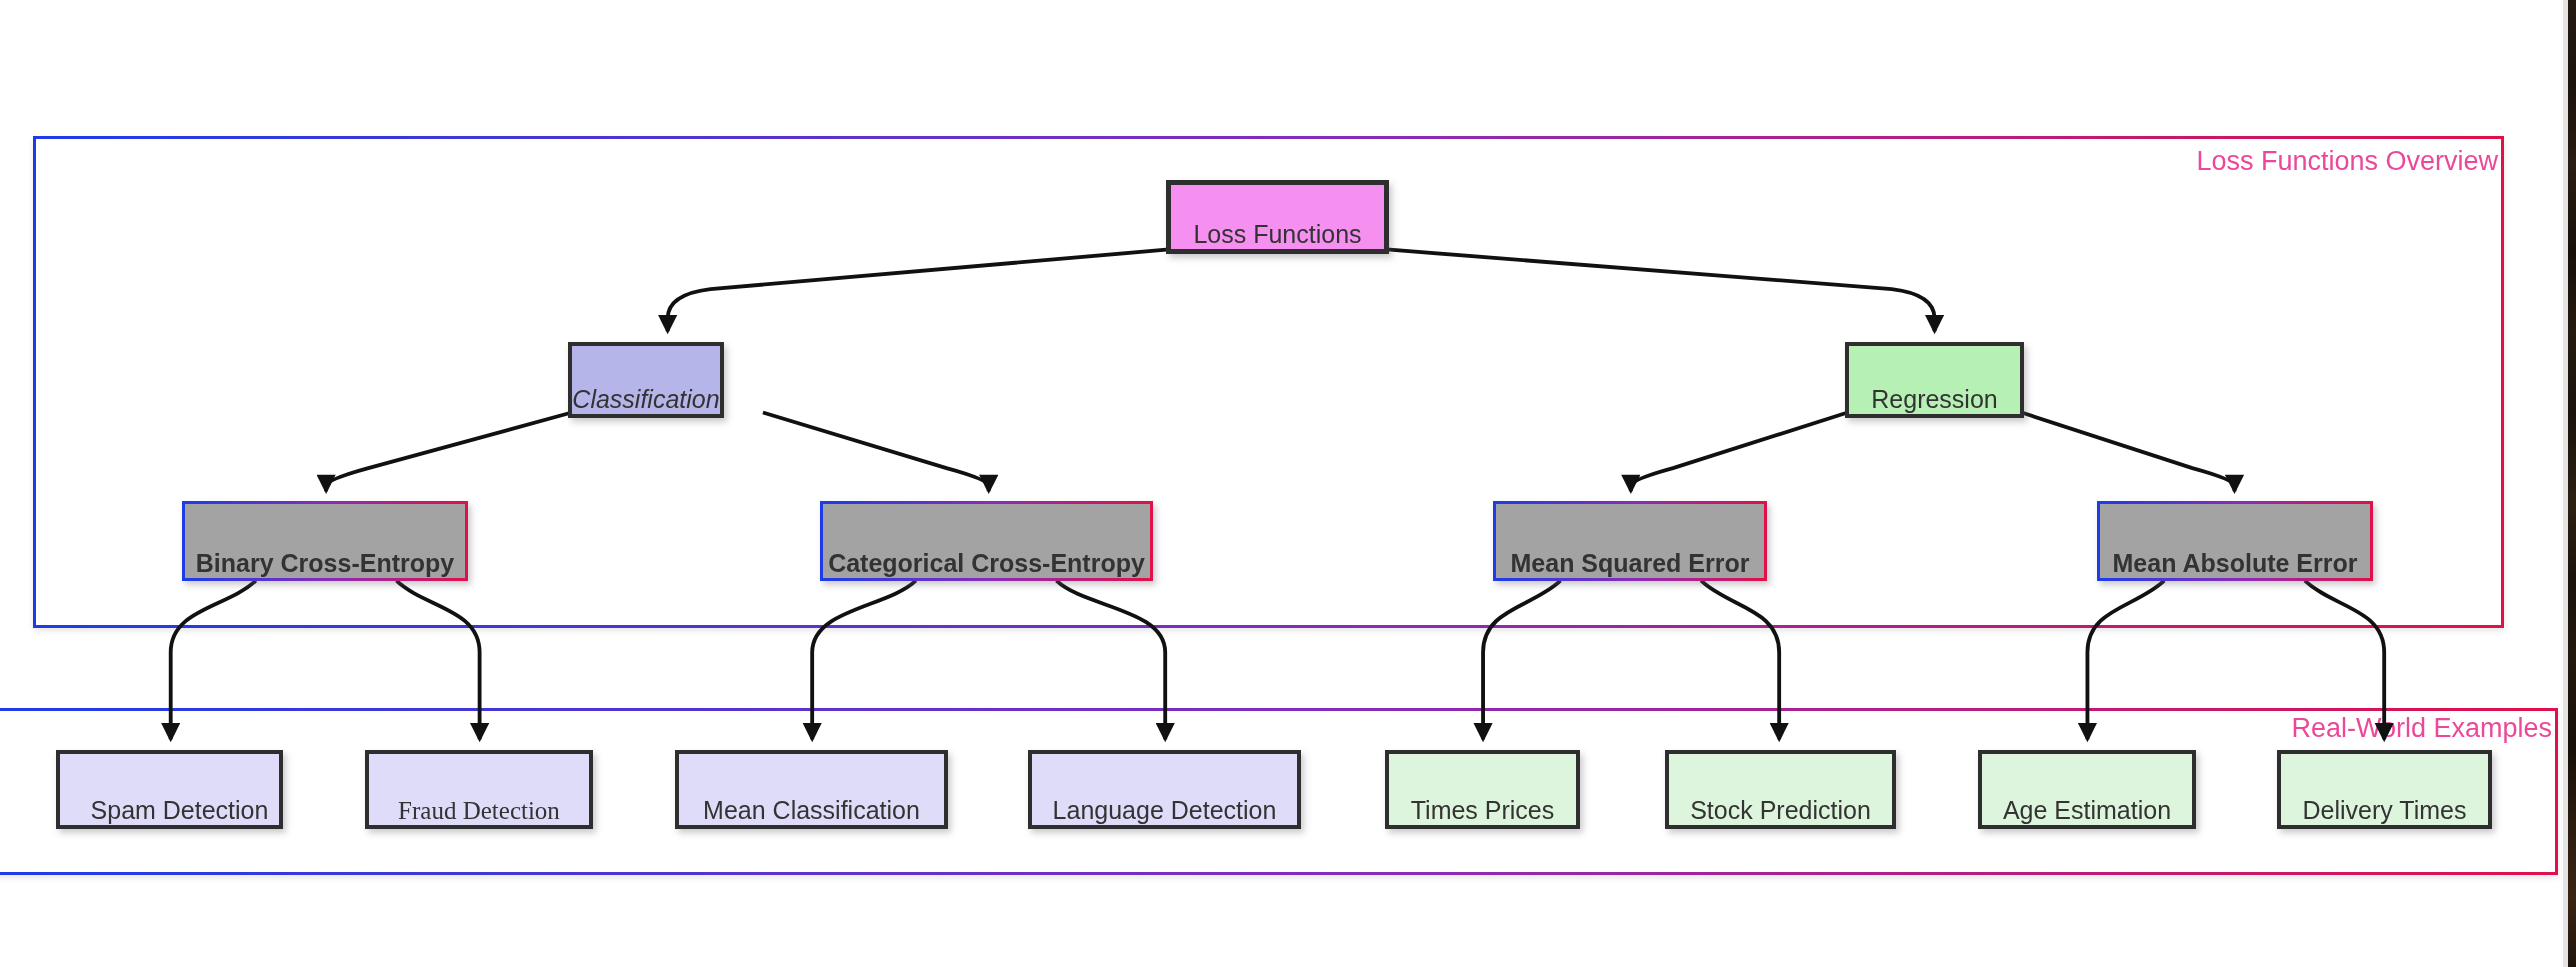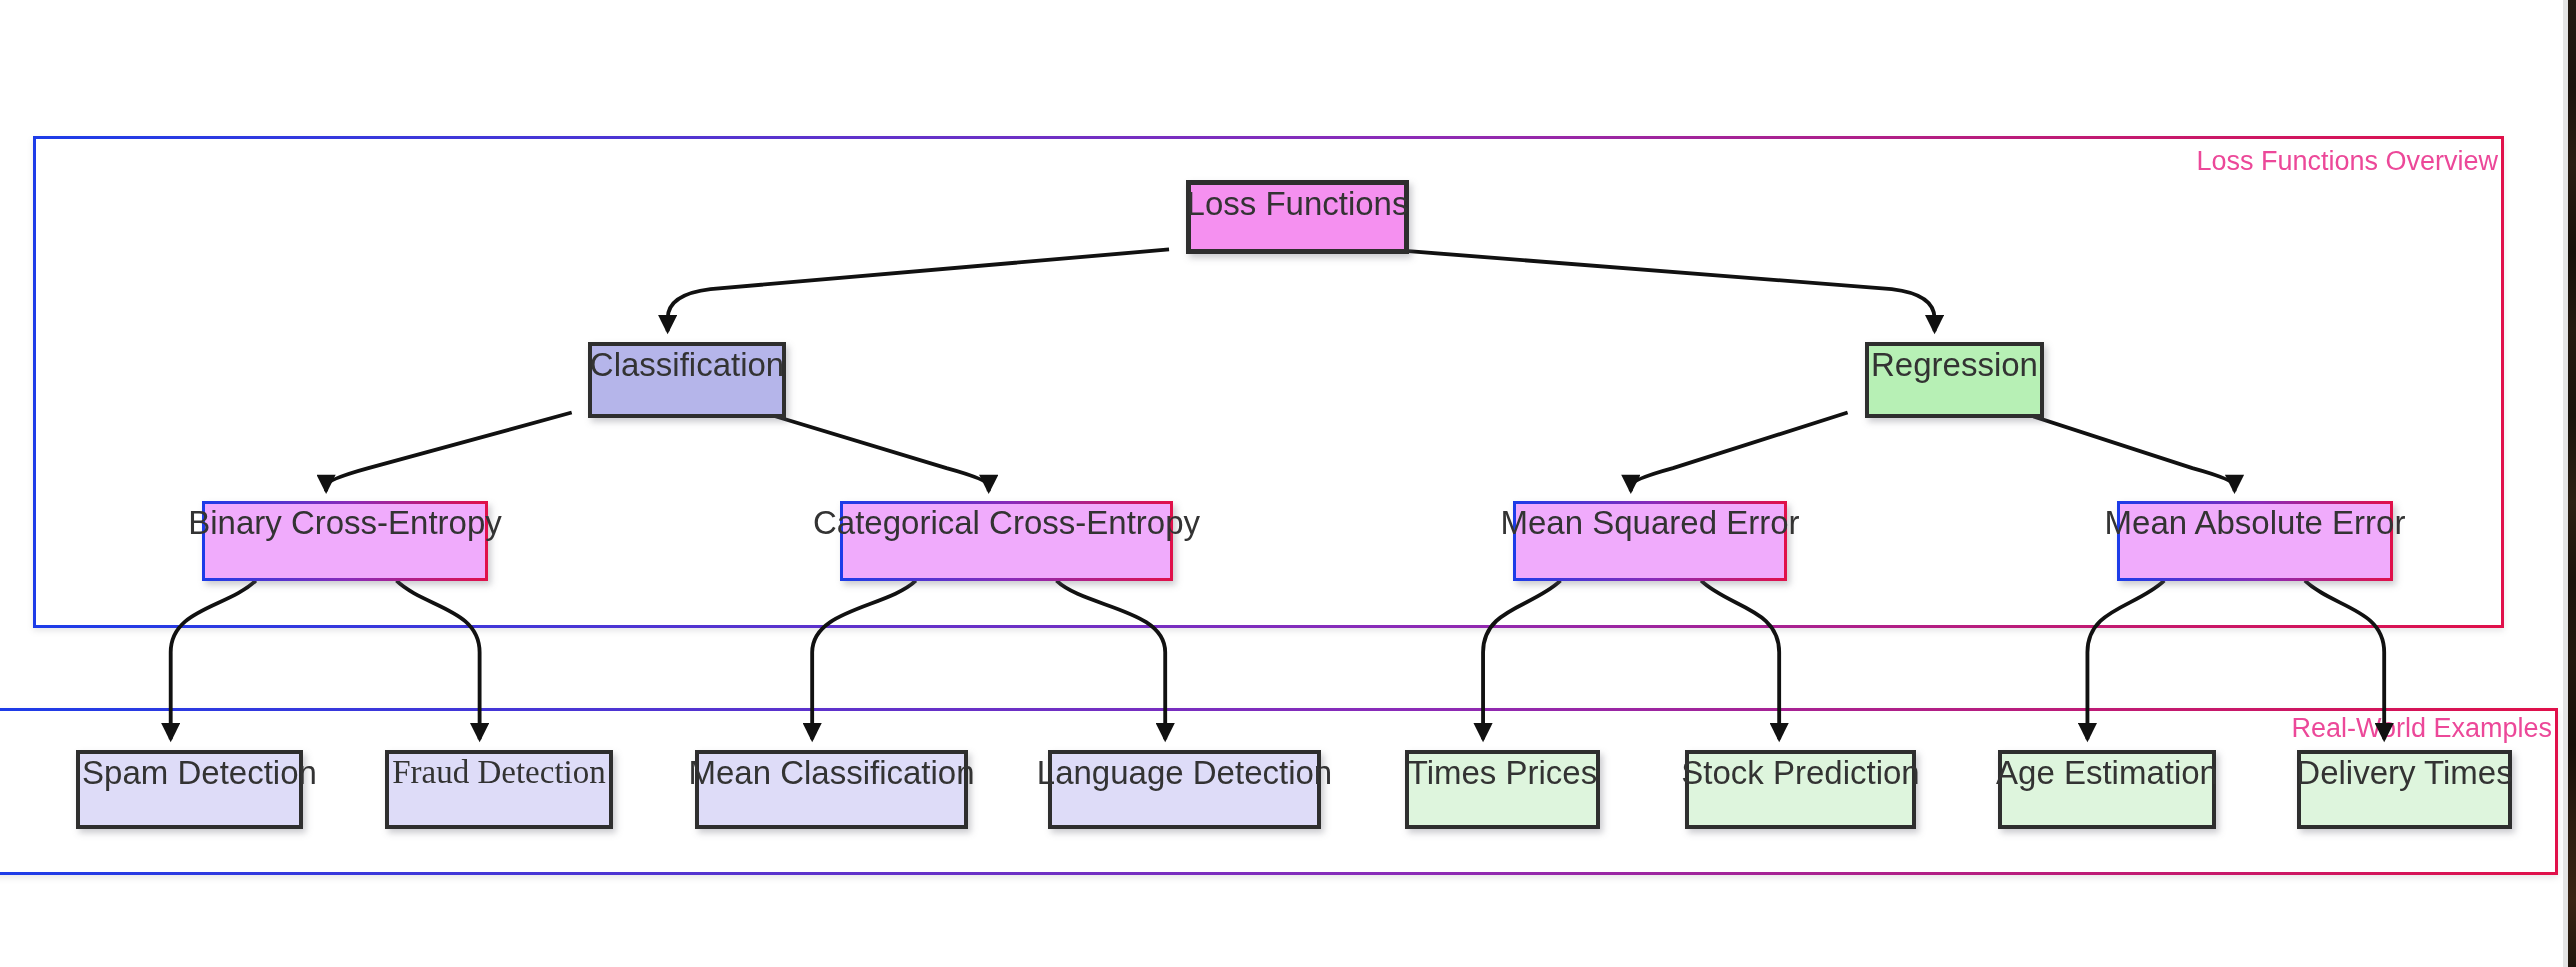--- a/index.html
+++ b/index.html
@@ -19,33 +19,33 @@
   }
   .cluster-title{
     position:absolute;top:5.1px;left:0;right:0;
     text-align:right;
     font-size:27px;color:#ec4899;
     z-index:2;
   }
   .edges{position:absolute;left:0;top:0;z-index:3;pointer-events:none;}
   .node{
     position:absolute;z-index:4;
-    display:flex;align-items:flex-start;justify-content:center;
+    display:flex;align-items:flex-end;justify-content:center;
     box-sizing:border-box;
-    font-size:33px;color:#333333;
+    font-size:25px;color:#333333;
     box-shadow:3.2px 3.8px 6.4px rgba(110,110,120,0.35);
     white-space:nowrap;
-    margin-left:20px;
   }
   .bdr-dark{border:4.5px solid #2e2e2e;}
   .bdr-dark-thick{border:5.8px solid #2e2e2e;}
   .bdr-grad{
     border:3.8px solid;
     border-image:linear-gradient(90deg,#1d3ce8 0%,#8a2bb8 52%,#e0104a 100%) 1;
-    background:#f0abfc;
+    background:#a3a3a3;
+    font-weight:bold;
   }
   .fill-pink{background:#f590f0;}
   .fill-lavender{background:#b5b5ea;}
   .fill-green{background:#b7f0b5;}
   .fill-lavender-light{background:#dedcf8;}
   .fill-green-light{background:#def5dd;}
   .wall-line{
     position:absolute;top:0;height:967px;left:2563px;width:4.5px;
     background:#e4e4e4;z-index:6;
   }
@@ -87,21 +87,21 @@
     <path d="M2659,908 C2703,950 2781,952 2781,1020 L2781,1156"></path>
     <path d="M3383,908 C3339,950 3263,952 3263,1020 L3263,1156"></path>
     <path d="M3603,908 C3647,950 3727,952 3727,1020 L3727,1156"></path>
   </g>
 </svg>
 
 <div class="node fill-pink bdr-dark-thick" style="left:1166px;top:180px;width:223px;height:74px;">
     <span>Loss Functions</span>
   </div>
 
-<div class="node fill-lavender bdr-dark" style="left:568px;top:342px;width:198px;height:76px;">
+<div class="node fill-lavender bdr-dark" style="left:568px;top:342px;width:156px;height:76px;font-style:italic;">
     <span>Classification</span>
   </div>
 
 <div class="node fill-green bdr-dark" style="left:1845px;top:342px;width:179px;height:76px;">
     <span>Regression</span>
   </div>
 
 <div class="node bdr-grad" style="left:182px;top:501px;width:286px;height:80px;">
     <span>Binary Cross-Entropy</span>
   </div>

